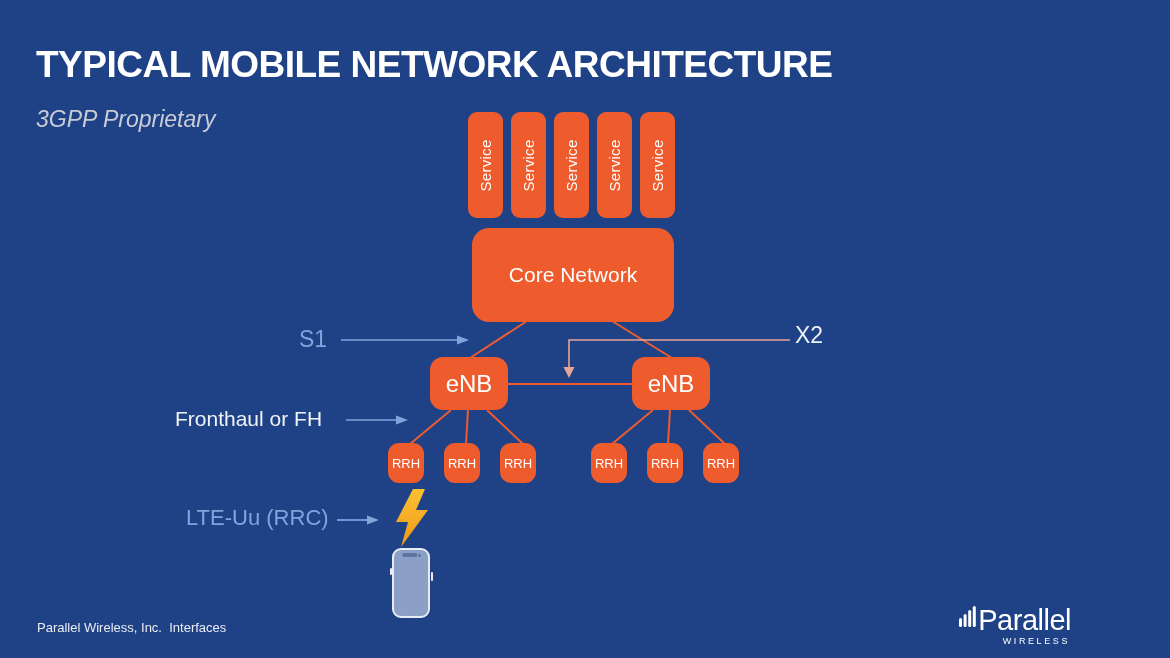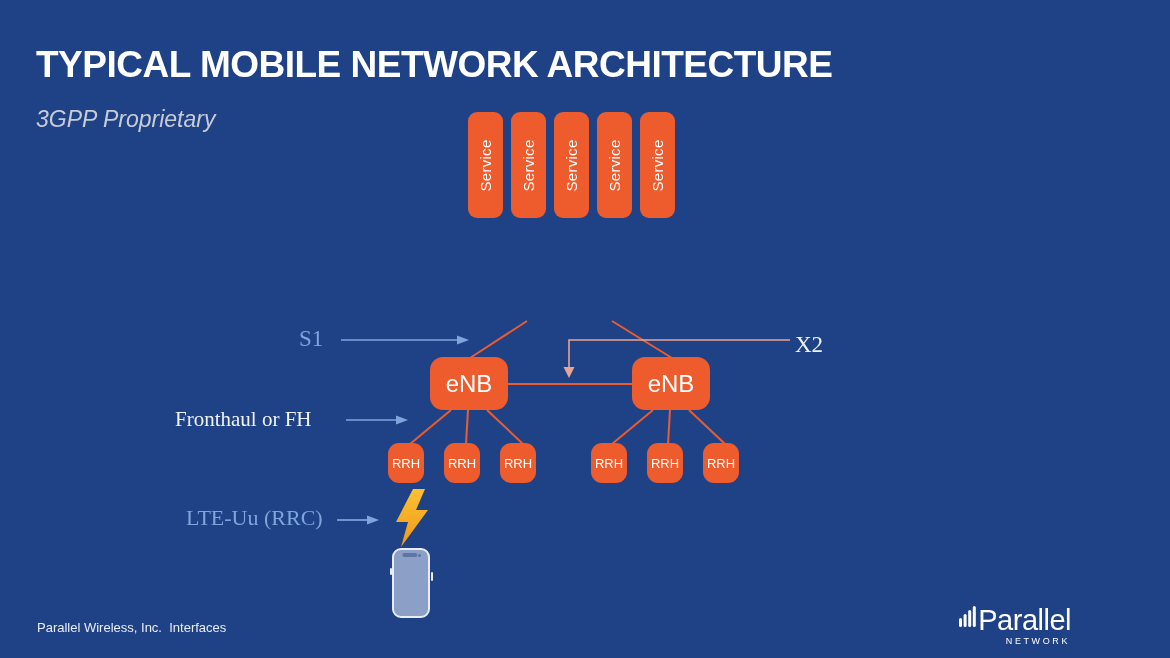--- a/index.html
+++ b/index.html
@@ -54,23 +54,23 @@
     transform: rotate(-90deg);
     white-space: nowrap;
     font-size: 15px;
     letter-spacing: 0.3px;
   }
 
   .core-box { left: 472px; top: 228px; width: 202px; height: 94px; border-radius: 17px; font-size: 21px; }
   .enb-box  { width: 78px; height: 53px; border-radius: 13px; font-size: 24px; text-align: right; }
   .rrh-box  { width: 36px; height: 40px; border-radius: 11px; font-size: 13px; }
 
-  .ann-label { position: absolute; z-index: 3; white-space: nowrap; font-family: Liberation Serif, serif; }
+  .ann-label { position: absolute; z-index: 3; white-space: nowrap; }
   .lbl-s1        { left: 299px; top: 326px; font-size: 23px; color: var(--annotation-blue, #7EA6DC); }
-  .lbl-x2        { left: 795px; top: 332px; font-size: 23px; color: #EDF1F8; }
+  .lbl-x2        { left: 795px; top: 322px; font-size: 23px; color: #EDF1F8; }
   .lbl-fronthaul { left: 175px; top: 407px; font-size: 21px; color: #EFF2F7; }
   .lbl-lteuu     { left: 186px; top: 505px; font-size: 22px; color: var(--annotation-blue, #7EA6DC); }
 
   .bolt { position: absolute; left: 394px; top: 489px; z-index: 3; }
 
   .phone {
     position: absolute;
     left: 392px; top: 548px;
     width: 38px; height: 70px;
     border: 2.5px solid var(--phone-border, #E8ECF5);
@@ -162,20 +162,23 @@
   <div class="obox service-box" style="left:554px; top:112px;">
       <span>Service</span>
     </div>
   <div class="obox service-box" style="left:597px; top:112px;">
       <span>Service</span>
     </div>
   <div class="obox service-box" style="left:640px; top:112px;">
       <span>Service</span>
     </div>
 
+  <div class="obox core-box">
+      <span>Core Network</span>
+    </div>
 
   <div class="obox enb-box" style="left:430px; top:357px;">
       <span>eNB</span>
     </div>
   <div class="obox enb-box" style="left:632px; top:357px;">
       <span>eNB</span>
     </div>
 
   <div class="obox rrh-box" style="left:388px; top:443px;">
       <span>RRH</span>
@@ -224,16 +227,16 @@
   <div class="logo">
     <div class="logo-row">
       <svg width="17" height="21" viewBox="0 0 17 21">
         <rect x="0" y="12" width="3" height="9" rx="1.5" fill="#fff"></rect>
         <rect x="4.6" y="8" width="3" height="13" rx="1.5" fill="#fff"></rect>
         <rect x="9.2" y="4" width="3" height="17" rx="1.5" fill="#fff"></rect>
         <rect x="13.8" y="0" width="3" height="21" rx="1.5" fill="#fff"></rect>
       </svg>
       <span class="logo-brand">Parallel</span>
     </div>
-    <div class="logo-sub">NETWORK</div>
+    <div class="logo-sub">WIRELESS</div>
   </div>
 
 </div>
 
 </body></html>

